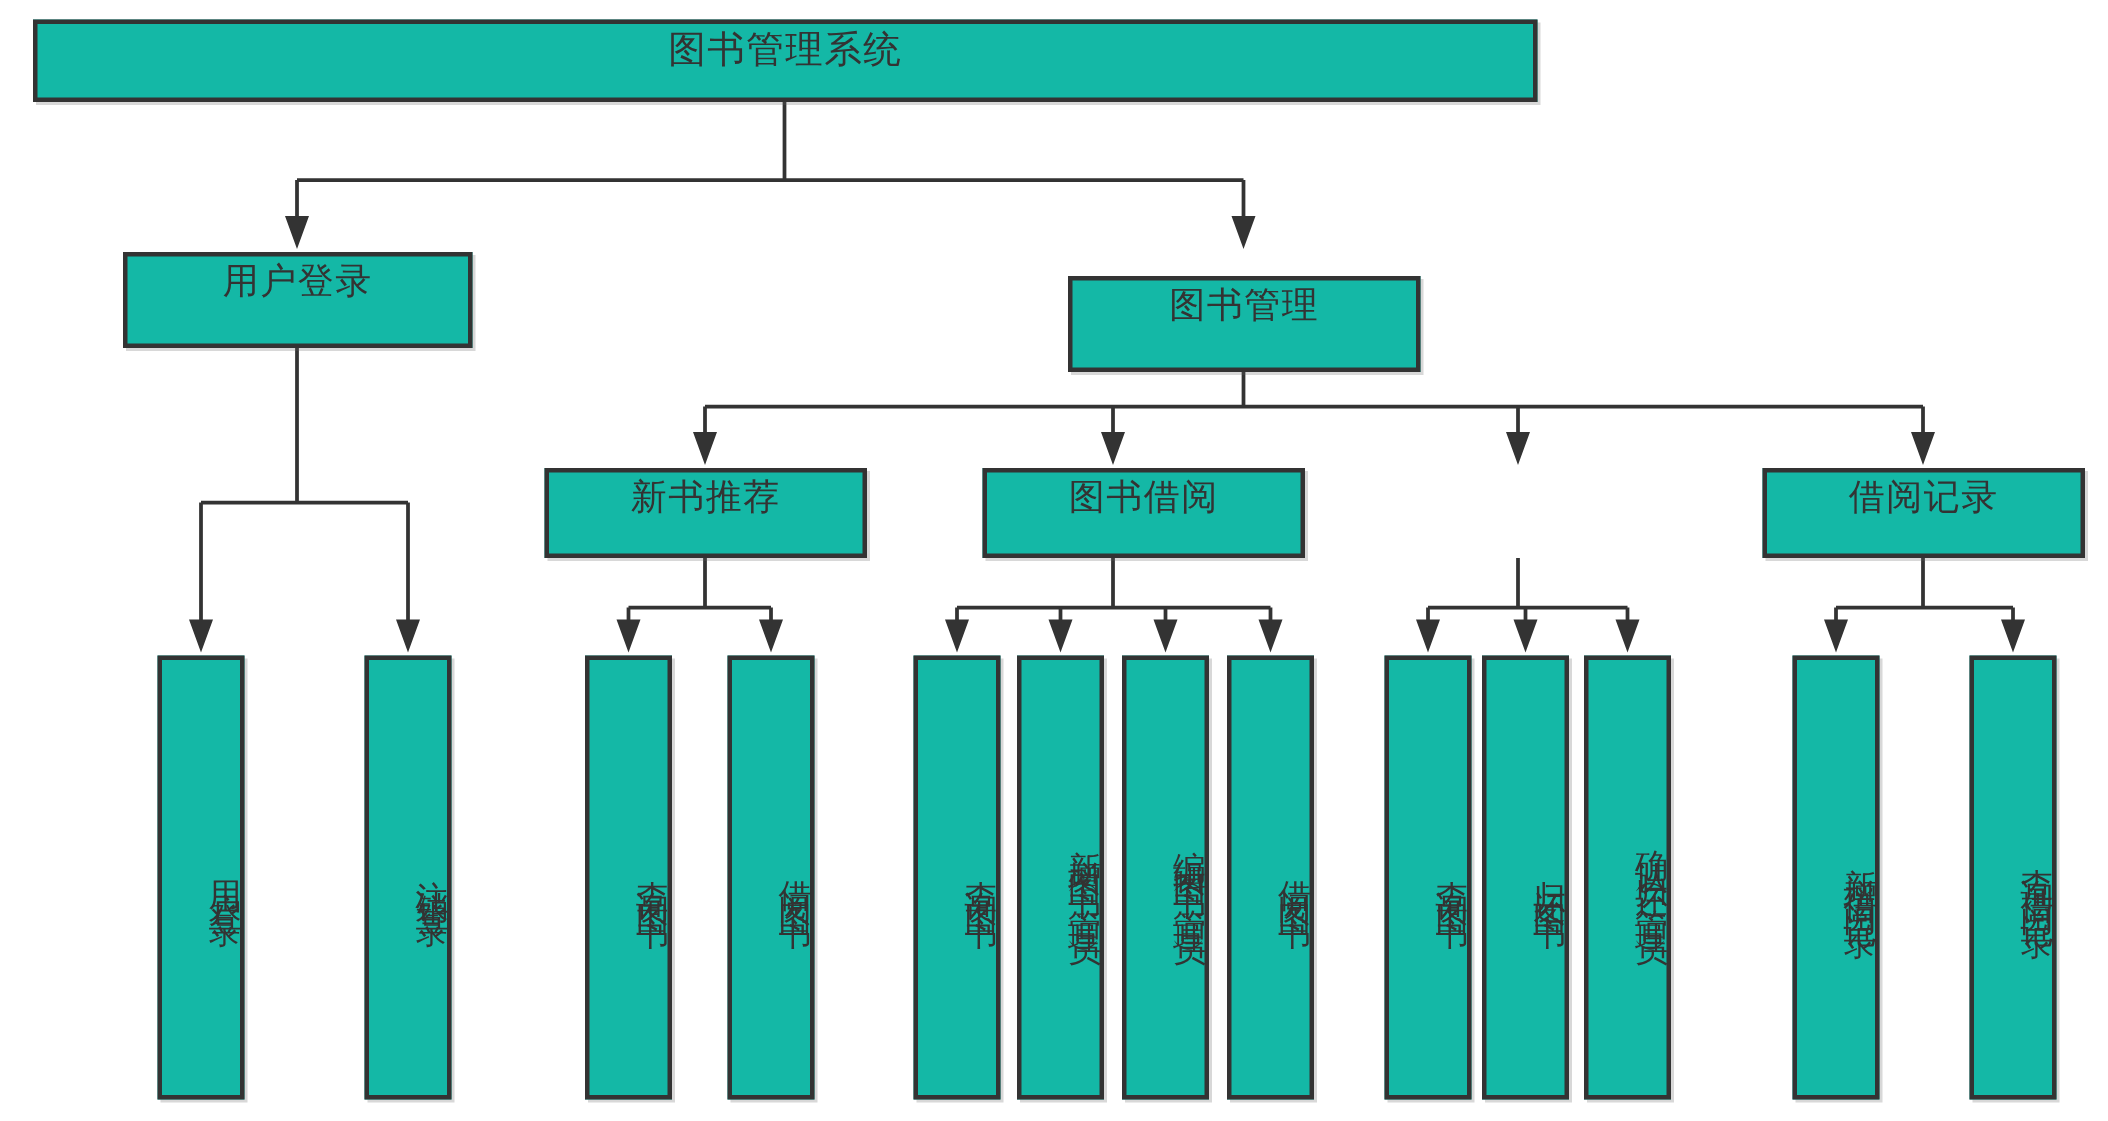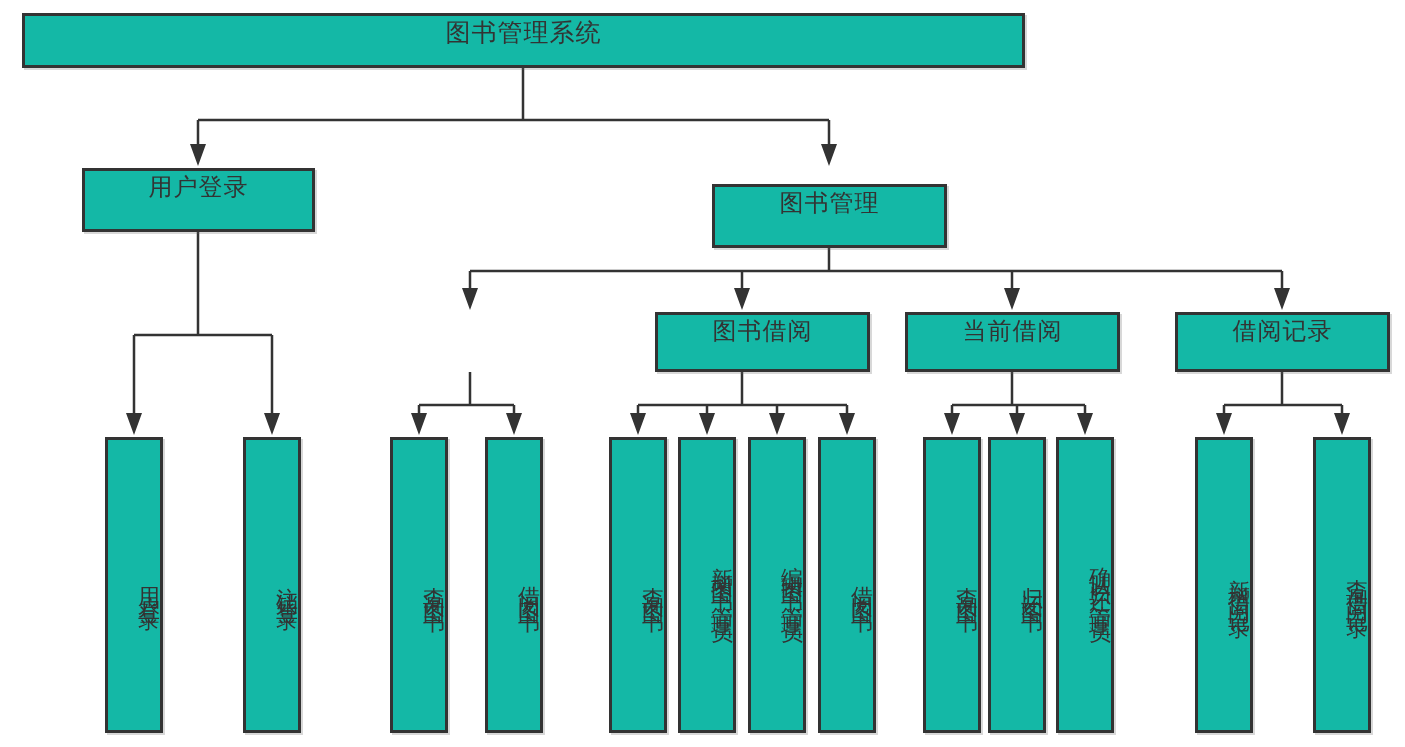--- a/index.html
+++ b/index.html
@@ -112,25 +112,25 @@
     <span>图书管理系统</span>
   </div>
 
   <div class="node node-h l1a">
     <span>用户登录</span>
   </div>
   <div class="node node-h l1b">
     <span>图书管理</span>
   </div>
 
+  <div class="node node-h l2a">
+    <span>新书推荐</span>
+  </div>
   <div class="node node-h l2b">
     <span>图书借阅</span>
-  </div>
-  <div class="node node-h l2c">
-    <span>当前借阅</span>
   </div>
   <div class="node node-h l2d">
     <span>借阅记录</span>
   </div>
 
   <div class="node leaf leafA1">
     <span>用户登录</span>
   </div>
   <div class="node leaf leafA2">
     <span>注销登录</span>

